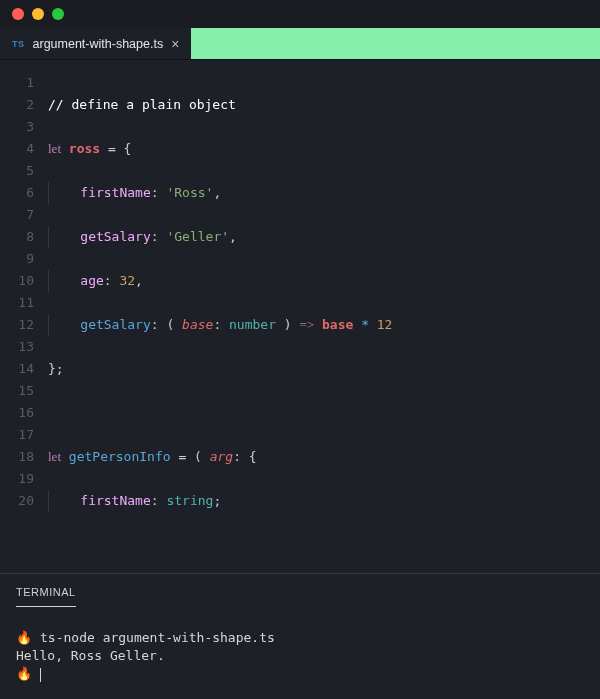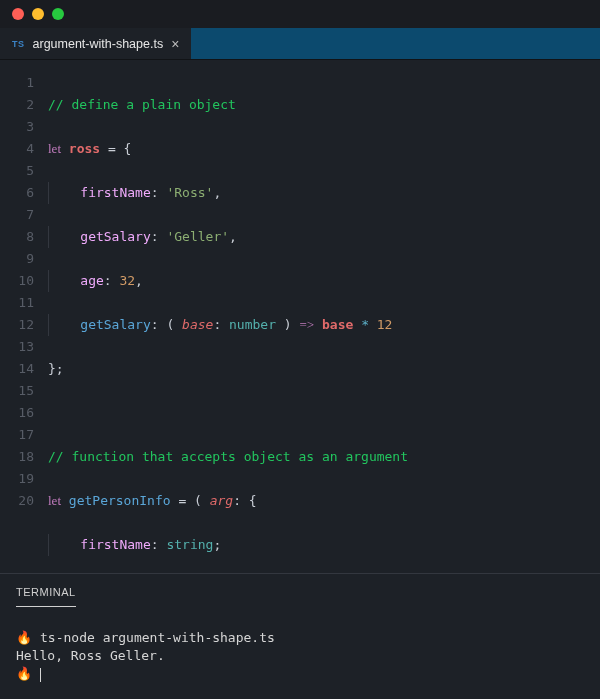--- a/index.html
+++ b/index.html
@@ -28,21 +28,21 @@
     gap: 8px;
   }
   .traffic-light {
     width: 12px; height: 12px; border-radius: 50%;
   }
   .tl-red { background: #ff5f56; }
   .tl-yellow { background: #ffbd2e; }
   .tl-green { background: #27c93f; }
   .tabbar {
     height: 32px;
-    background: #0c4a6e;
+    background: #86efac;
     display: flex;
     align-items: stretch;
     border-bottom: 1px solid #111316;
   }
   .tab {
     display: flex;
     align-items: center;
     gap: 8px;
     padding: 0 12px;
     background: #1d2127;
@@ -87,21 +87,21 @@
   }
   .indent-guide {
     border-left: 1px solid #33373f;
     display: inline-block;
     height: 22px;
     vertical-align: top;
     margin-left: 0;
   }
   .line { height: 22px; white-space: pre; }
   
-  .c-comment { color: #22c55e; }
+  .c-comment { color: #ffffff; }
   .c-key { color: #c07bbd; font-family: Liberation Serif, serif; }       
   .c-var { color: #e06a6a; font-weight: 700; }
   .c-prop { color: #f0abfc; }
   .c-punc { color: #c9ced6; }
   .c-str { color: #8cae72; }
   .c-num { color: #d09a66; }
   .c-type { color: #54b0ad; }
   .c-fn { color: #5aa6d8; }
   .c-param { color: #e06a6a; font-style: italic; }
   .c-op { color: #5cb0c8; }
@@ -183,21 +183,20 @@
       </div>
     <div class="code">
 <div class="line"><span class="c-comment">// define a plain object</span></div>
 <div class="line"><span class="c-key">let</span> <span class="c-var">ross</span><span class="c-punc"> = {</span></div>
 <div class="line"><span class="indent-guide"></span>    <span class="c-prop">firstName</span><span class="c-punc">: </span><span class="c-str">'Ross'</span><span class="c-punc">,</span></div>
 <div class="line"><span class="indent-guide"></span>    <span class="c-prop">getSalary</span><span class="c-punc">: </span><span class="c-str">'Geller'</span><span class="c-punc">,</span></div>
 <div class="line"><span class="indent-guide"></span>    <span class="c-prop">age</span><span class="c-punc">: </span><span class="c-num">32</span><span class="c-punc">,</span></div>
 <div class="line"><span class="indent-guide"></span>    <span class="c-fn">getSalary</span><span class="c-punc">: ( </span><span class="c-param">base</span><span class="c-punc">: </span><span class="c-type">number</span><span class="c-punc"> ) </span><span class="c-key">=&gt;</span><span class="c-punc"> </span><span class="c-var">base</span> <span class="c-op">*</span> <span class="c-num">12</span></div>
 <div class="line"><span class="c-punc">};</span></div>
 <div class="line"></div>
-<div class="line"><span class="c-comment">// function that accepts object as an argument</span></div>
 <div class="line"><span class="c-key">let</span> <span class="c-fn">getPersonInfo</span><span class="c-punc"> = ( </span><span class="c-param">arg</span><span class="c-punc">: {</span></div>
 <div class="line"><span class="indent-guide"></span>    <span class="c-prop">firstName</span><span class="c-punc">: </span><span class="c-type">string</span><span class="c-punc">;</span></div>
 
 
 
 
 
 
 
 

